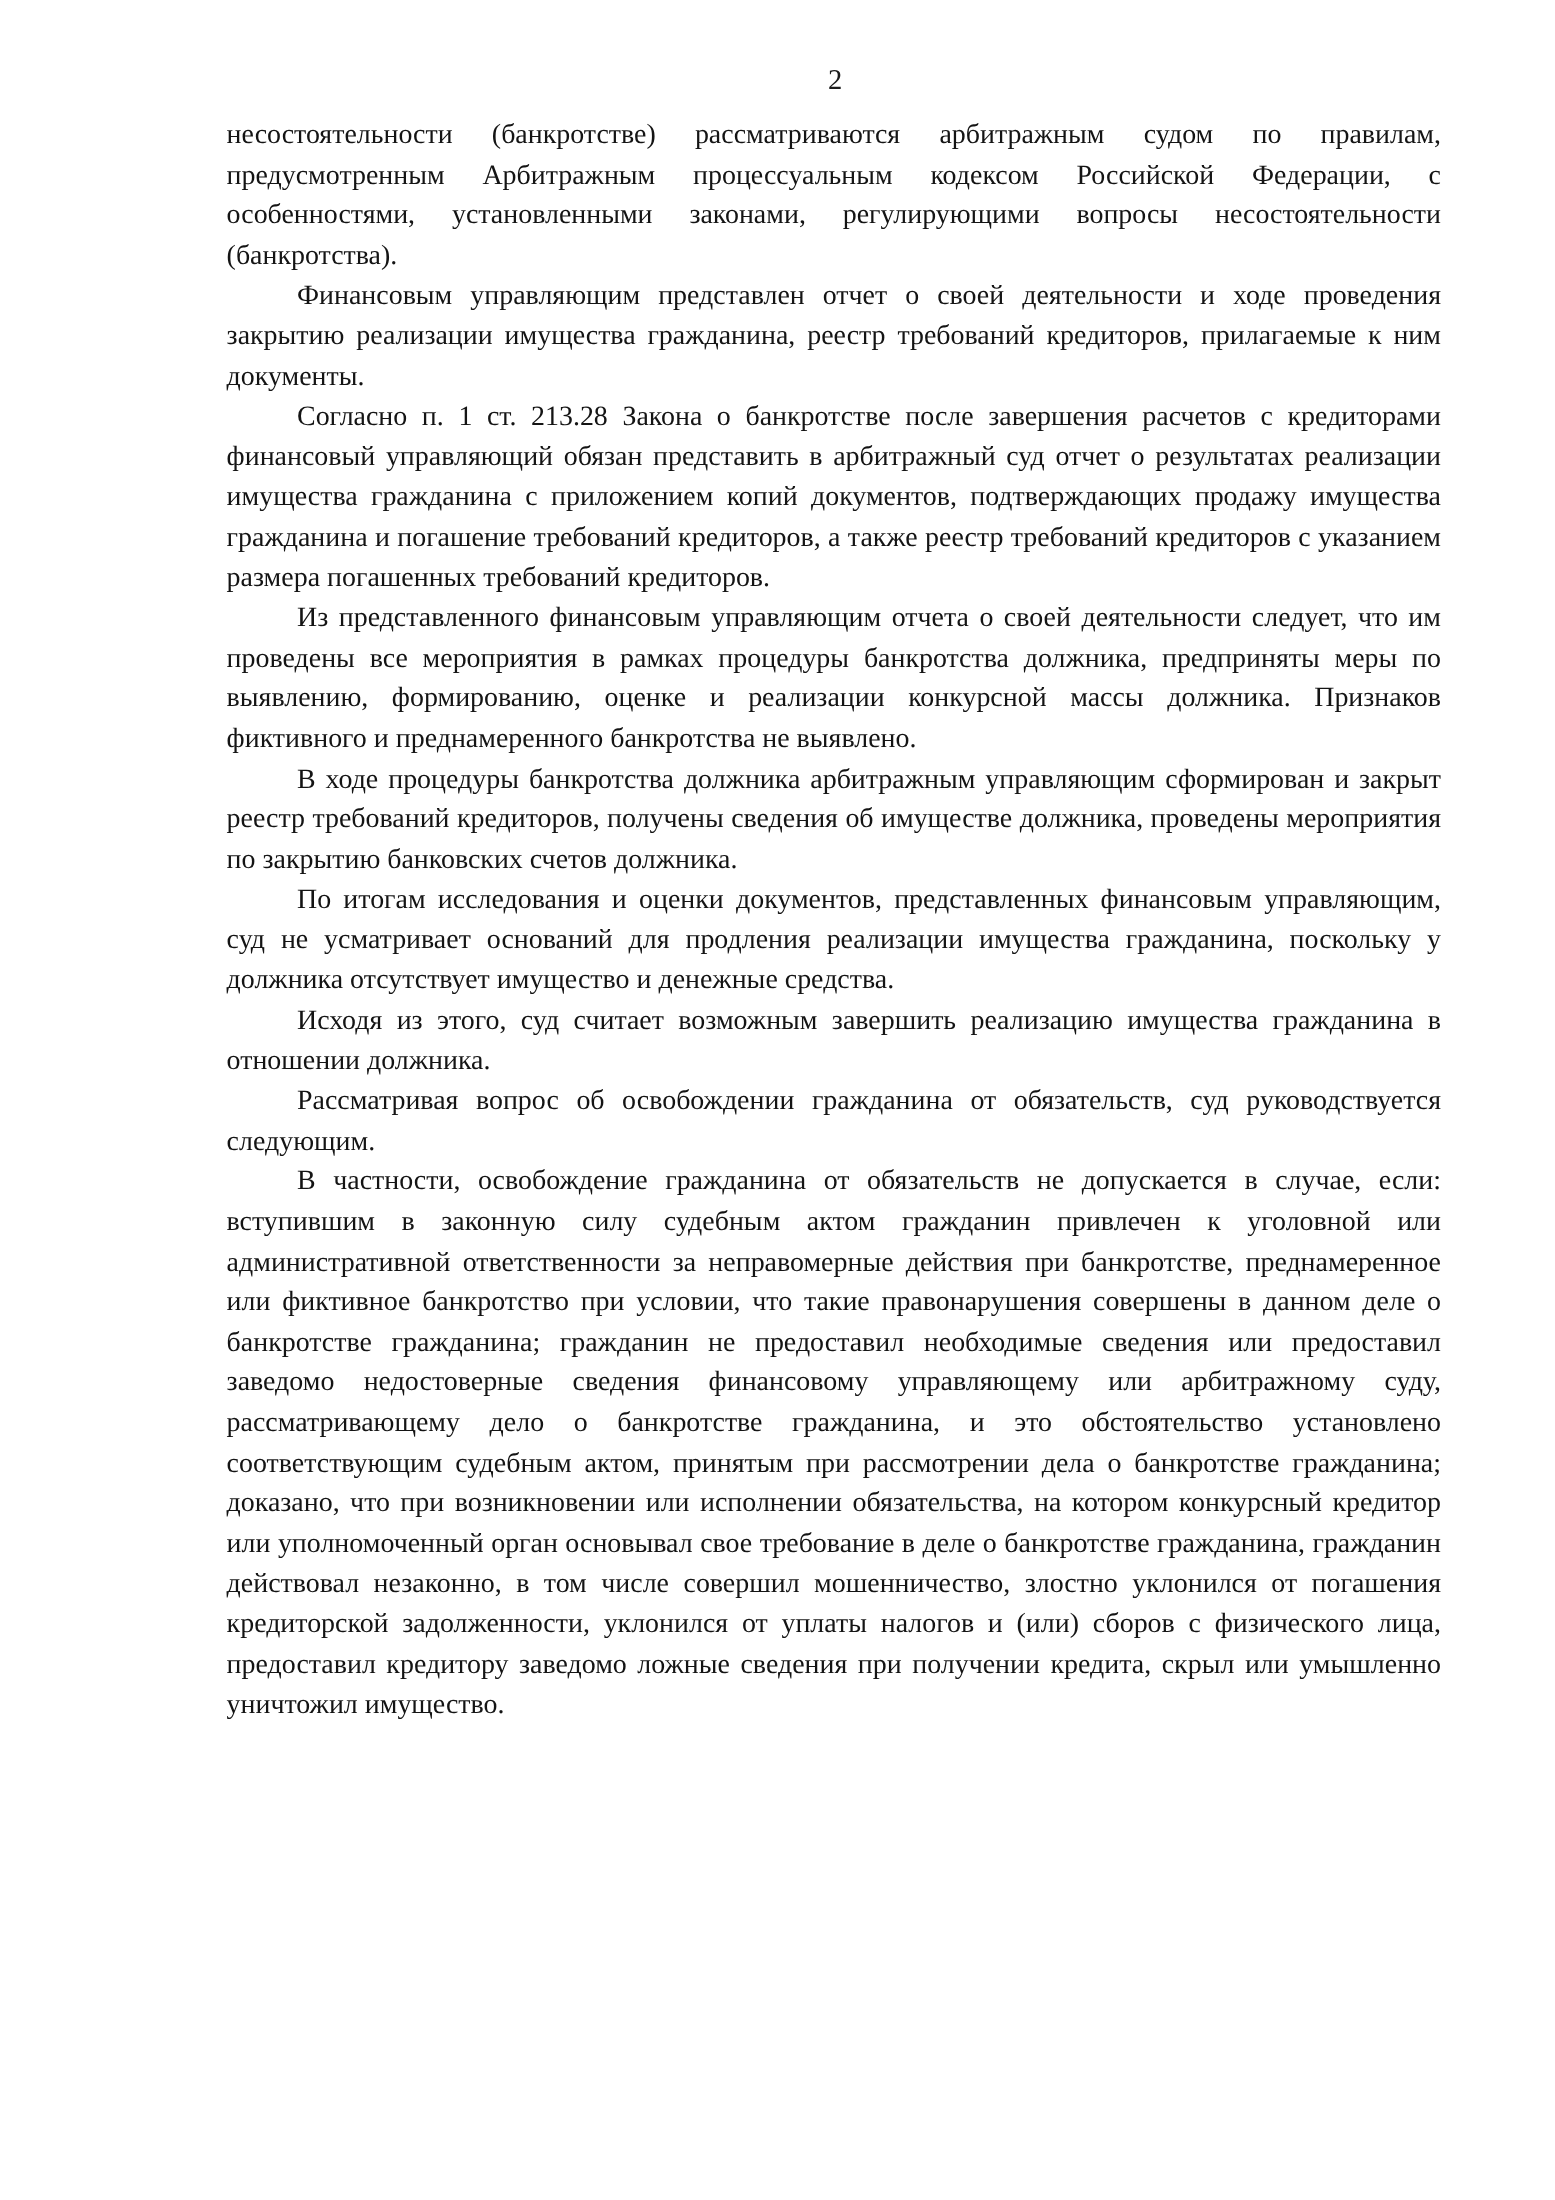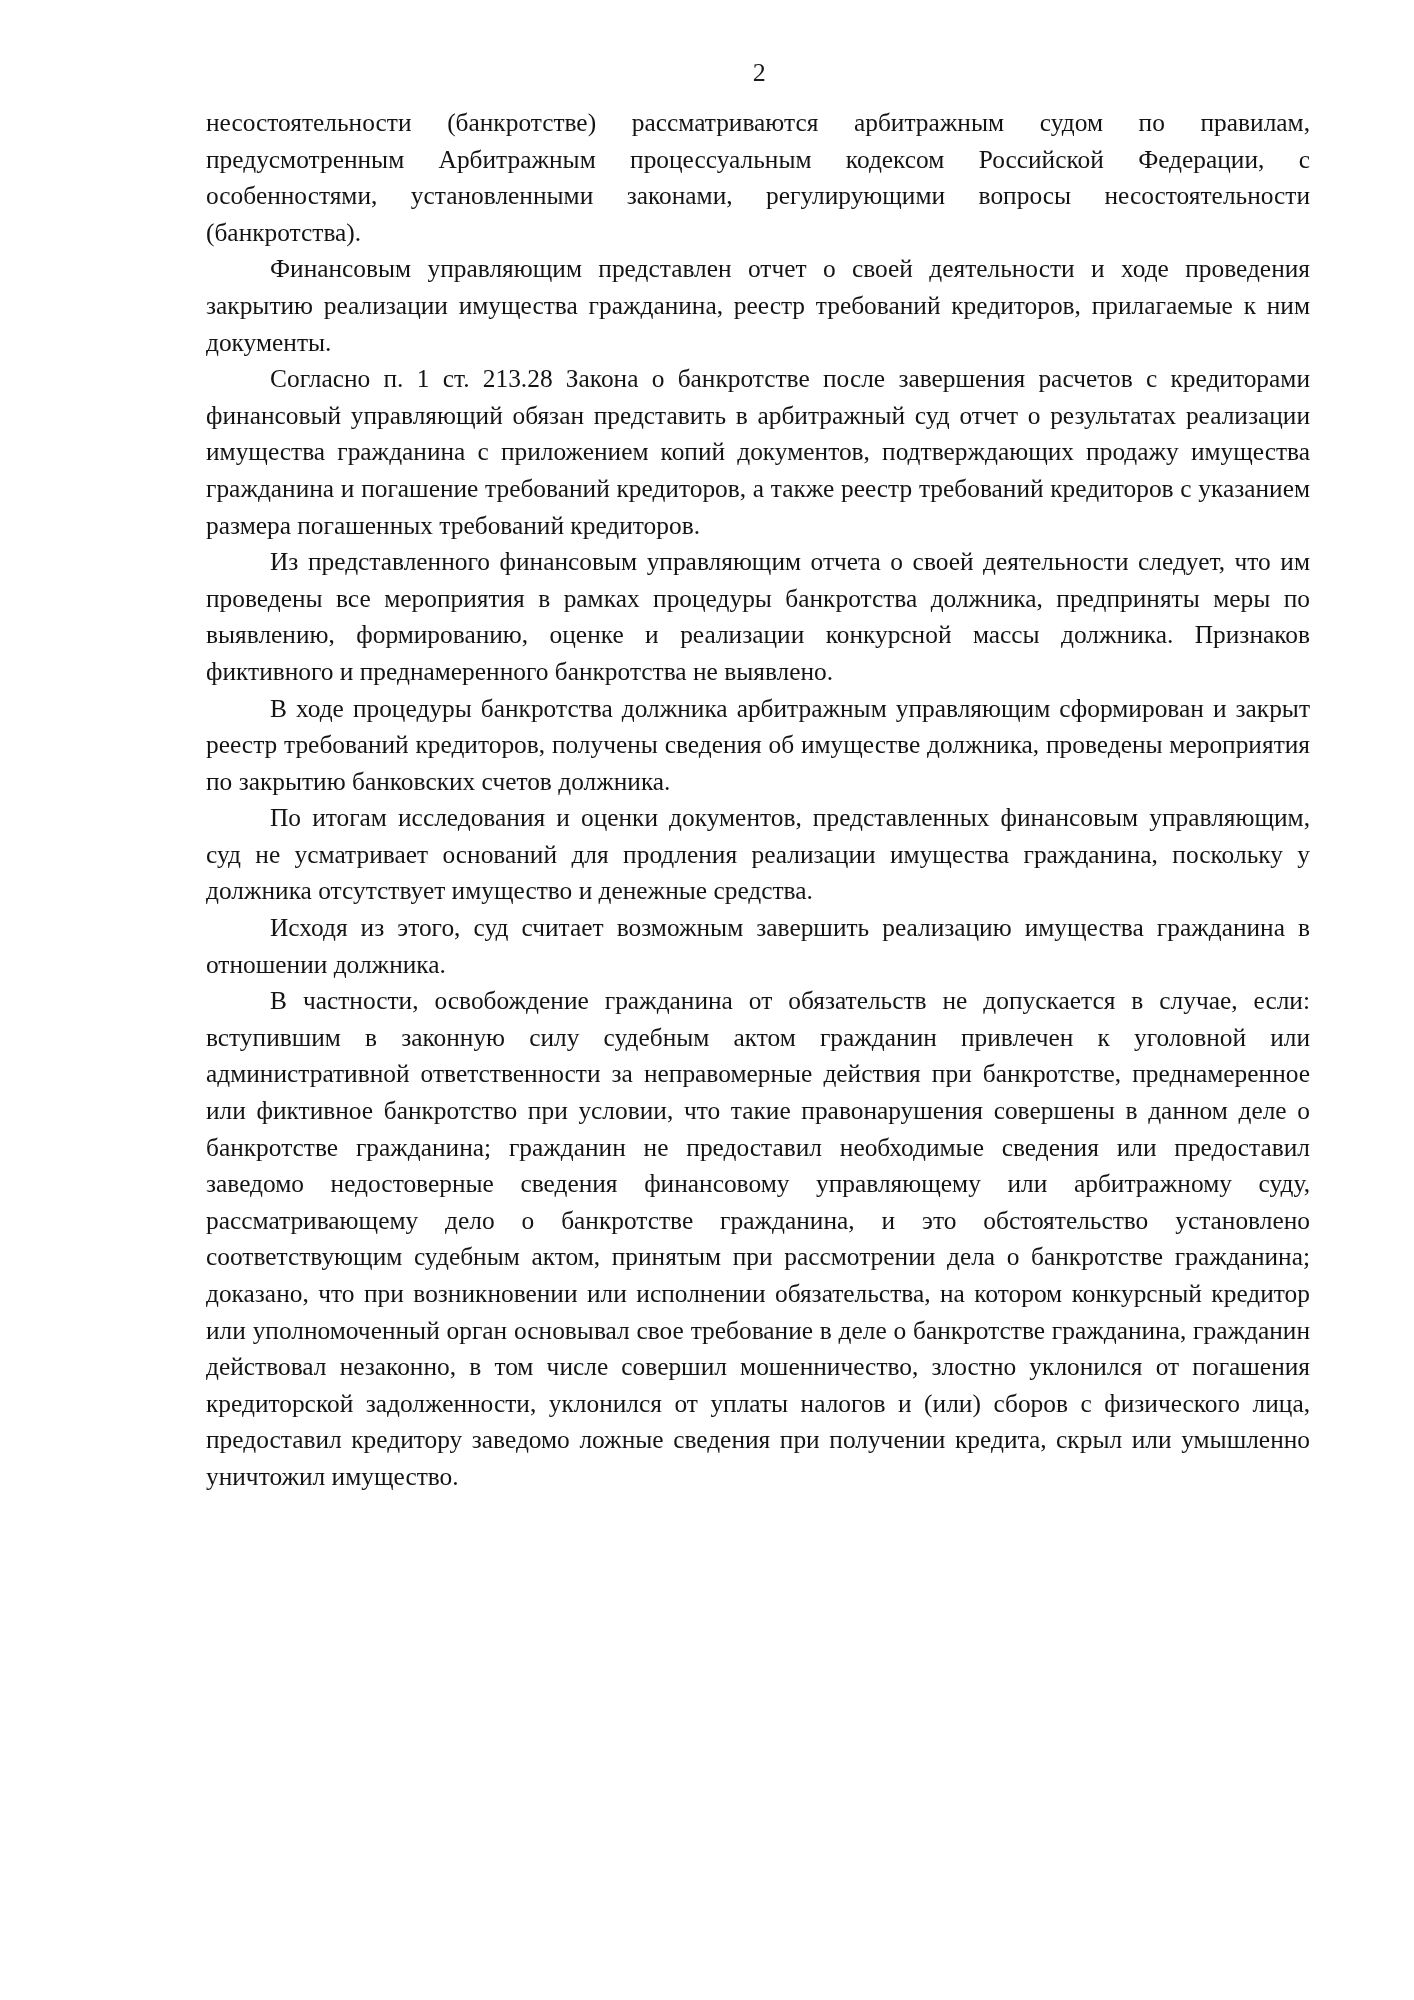--- a/index.html
+++ b/index.html
@@ -73,20 +73,21 @@
     <p>Из представленного финансовым управляющим отчета о своей деятельности следует, что им проведены все мероприятия в рамках процедуры банкротства должника, предприняты меры по выявлению, формированию, оценке  и реализации конкурсной массы должника. Признаков фиктивного и преднамеренного банкротства не выявлено.</p>
 
     <p>В ходе процедуры банкротства должника арбитражным управляющим сформирован и закрыт реестр требований кредиторов, получены сведения об имуществе должника, проведены мероприятия по закрытию банковских счетов должника.</p>
 
 
 
     <p>По итогам исследования и оценки документов, представленных финансовым управляющим, суд не усматривает оснований для продления реализации имущества гражданина, поскольку у должника отсутствует имущество и денежные средства.</p>
 
     <p>Исходя из этого, суд считает возможным завершить реализацию имущества гражданина в отношении должника.</p>
 
+    <p>Рассматривая вопрос об освобождении гражданина от обязательств, суд руководствуется следующим.</p>
 
 
     <p>В частности, освобождение гражданина от обязательств не допускается в случае, если: вступившим в законную силу судебным актом гражданин привлечен к уголовной или административной ответственности за неправомерные действия при банкротстве, преднамеренное или фиктивное банкротство при условии, что такие правонарушения совершены в данном деле о банкротстве гражданина; гражданин не предоставил необходимые сведения или предоставил заведомо недостоверные сведения финансовому управляющему или арбитражному суду, рассматривающему дело о банкротстве гражданина, и это обстоятельство установлено соответствующим судебным актом, принятым при рассмотрении дела о банкротстве гражданина; доказано, что при возникновении или исполнении обязательства, на котором конкурсный кредитор или уполномоченный орган основывал свое требование в деле о банкротстве гражданина, гражданин действовал незаконно, в том числе совершил мошенничество, злостно уклонился от погашения кредиторской задолженности, уклонился от уплаты налогов и (или) сборов с физического лица, предоставил кредитору заведомо ложные сведения при получении кредита, скрыл или умышленно уничтожил имущество.</p>
 
 
   </div>
 
 </div>
 
 </body></html>

